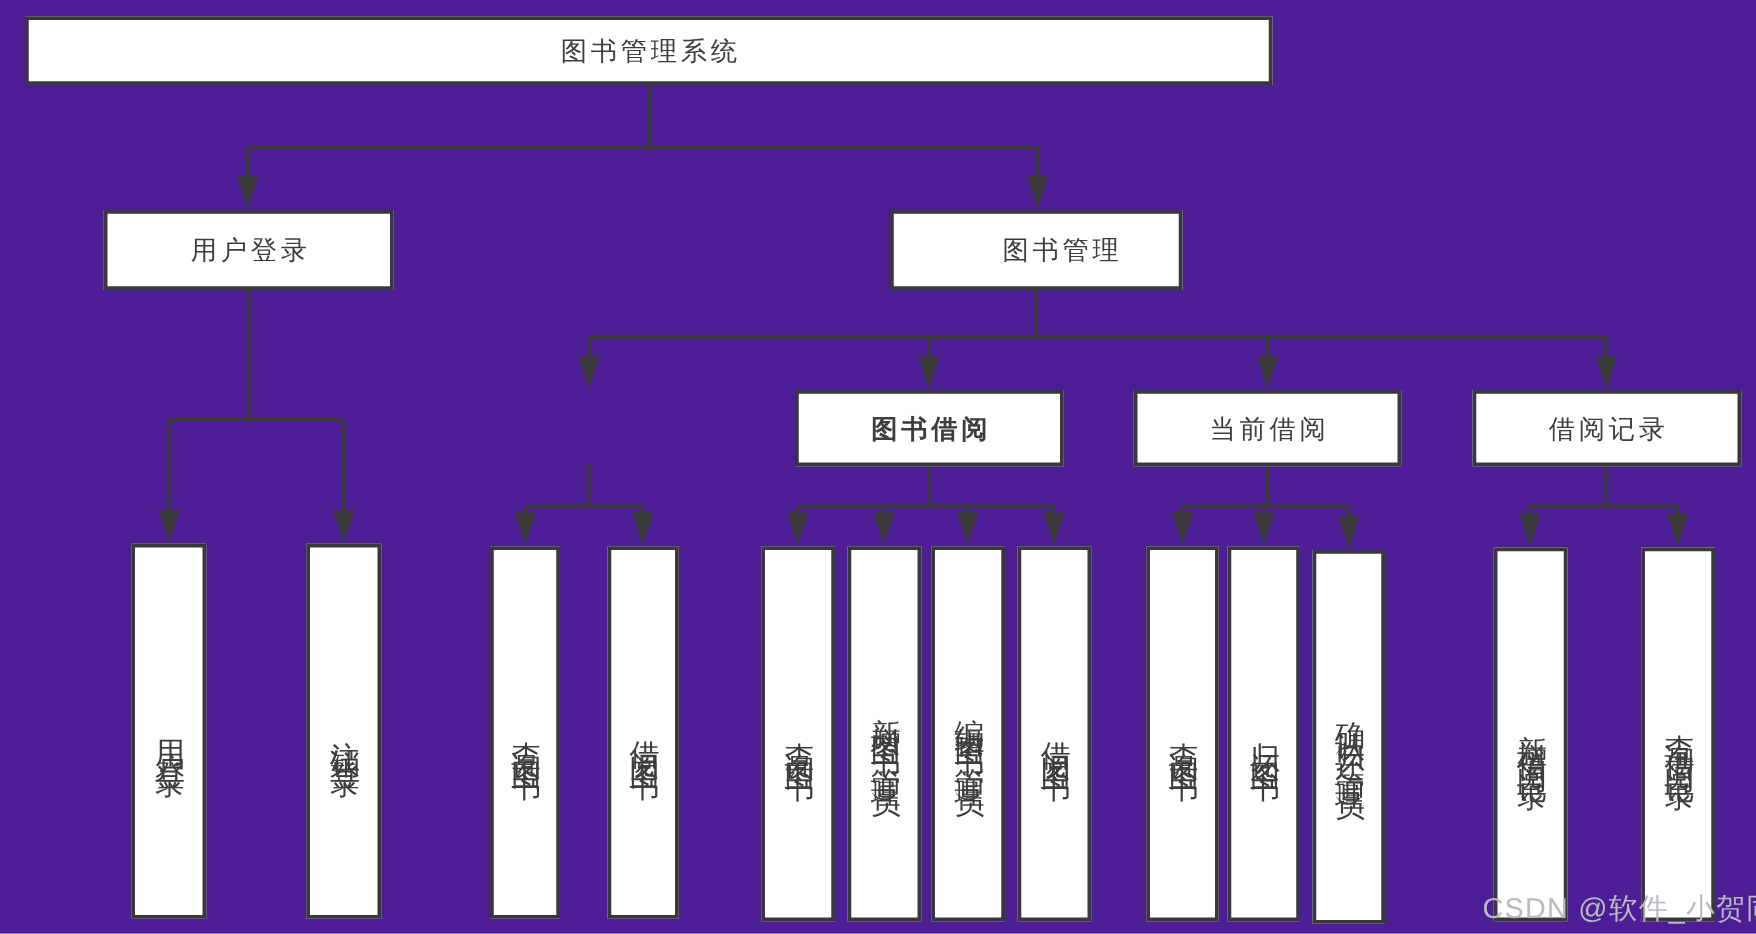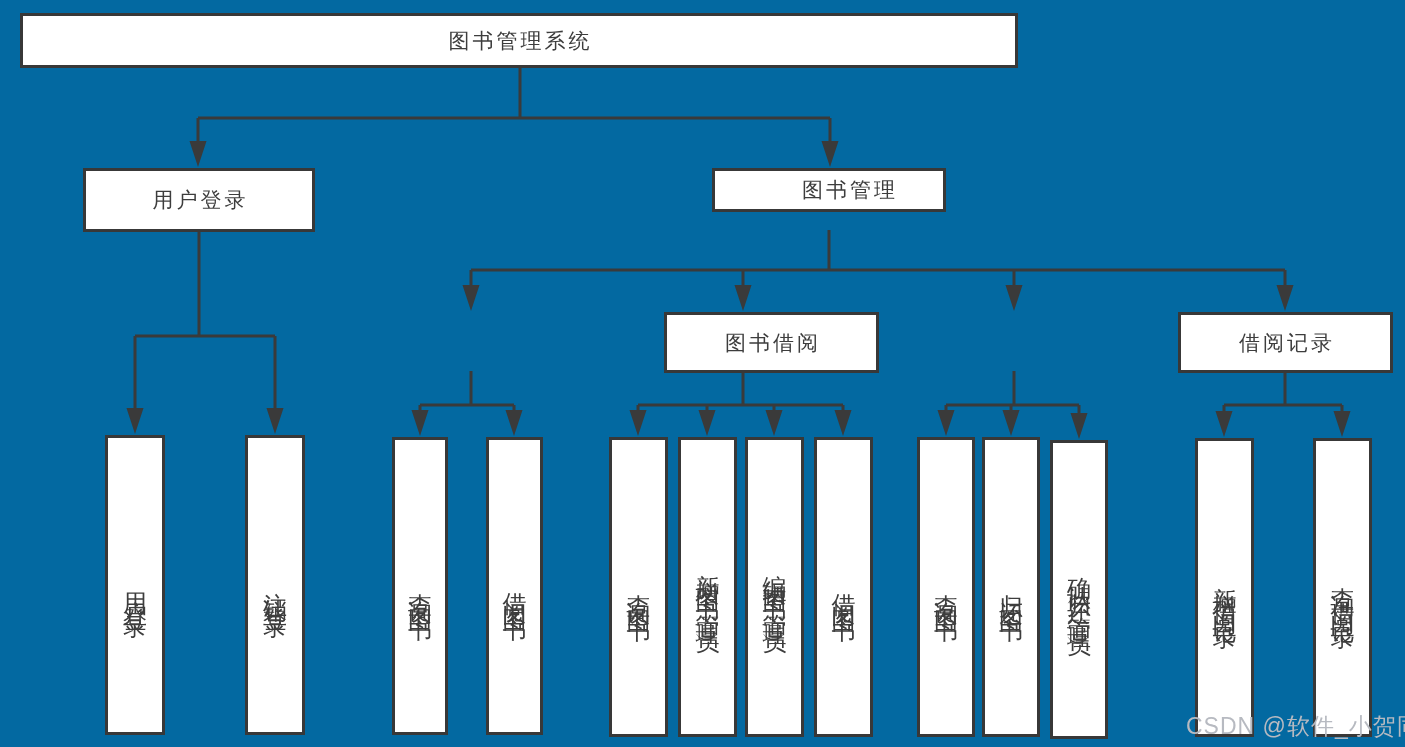--- a/index.html
+++ b/index.html
@@ -1,21 +1,21 @@
 <!DOCTYPE html>
 <html><head>
 <meta charset="utf-8">
 <style>
   html, body { margin: 0; padding: 0; background: #ffffff; }
   * { box-sizing: border-box; }
   #canvas {
     position: relative;
     width: 1405px;
     height: 747px;
-    background: #0369a1;
+    background: #4c1d95;
     font-family: "Liberation Sans", "DejaVu Sans", sans-serif;
     overflow: hidden;
     text-align: center;
   }
   #connectors {
     position: absolute;
     left: 0; top: 0;
     width: 1405px; height: 747px;
     z-index: 1;
   }
@@ -78,26 +78,29 @@
          M1215.5,411 L1232.5,411 L1224,437 Z M1333.5,411 L1350.5,411 L1342,437 Z" fill="#3a3a3a" stroke="none"></path>
   </svg>
 
   <div class="node hnode" style="left:20px;top:13px;width:998px;height:55px;">
     <span>图书管理系统</span>
   </div>
 
   <div class="node hnode" style="left:83px;top:168px;width:232px;height:64px;">
     <span>用户登录</span>
   </div>
-  <div class="node hnode" style="left:712px;top:168px;width:234px;height:44px;padding-left:39px;">
+  <div class="node hnode" style="left:712px;top:168px;width:234px;height:64px;padding-left:39px;">
     <span>图书管理</span>
   </div>
 
-  <div class="node hnode" style="left:664px;top:312px;width:215px;height:61px;">
+  <div class="node hnode" style="left:636px;top:312px;width:215px;height:61px;font-weight:bold;">
     <span>图书借阅</span>
+  </div>
+  <div class="node hnode" style="left:907px;top:312px;width:214px;height:61px;">
+    <span>当前借阅</span>
   </div>
   <div class="node hnode" style="left:1178px;top:312px;width:215px;height:61px;">
     <span>借阅记录</span>
   </div>
 
   <div class="node leaf" style="left:105px;top:435px;width:60px;height:300px;">
     <span>用户登录</span>
   </div>
   <div class="node leaf" style="left:245px;top:435px;width:60px;height:300px;">
     <span>注销登录</span>

